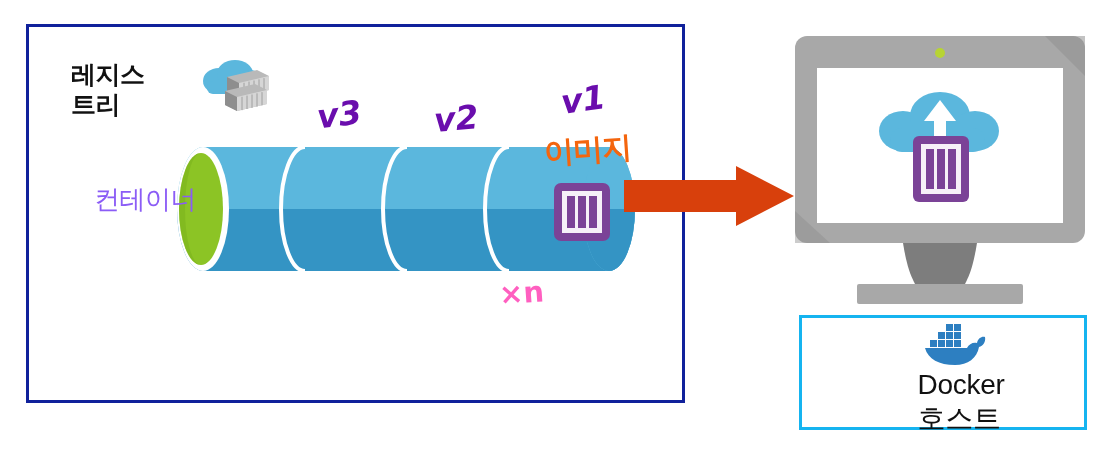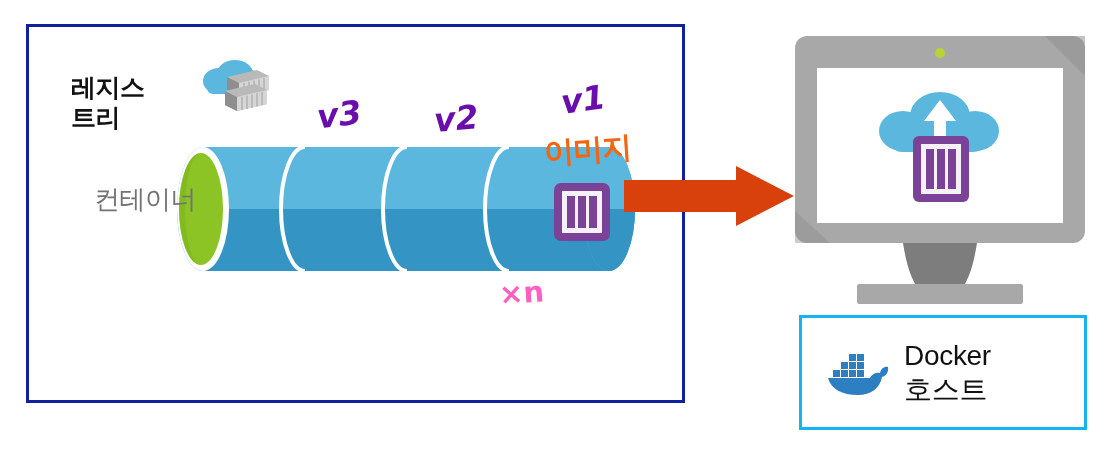--- a/index.html
+++ b/index.html
@@ -33,21 +33,20 @@
     position: absolute;
     left: 42px;
     top: 33px;
     width: 120px;
     font-size: 25px;
     font-weight: bold;
     line-height: 1.18;
     color: #111111;
     white-space: pre-line;
     letter-spacing: -0.5px;
-    margin-top: 13px;
   }
 
   
   #registry-cloud-icon {
     position: absolute;
     left: 168px;
     top: 30px;
     width: 80px;
     height: 62px;
   }
@@ -131,37 +130,38 @@
     width: 290px;
     height: 270px;
   }
   #monitor-screen-label {
     position: absolute;
     left: 0;
     top: 182px;
     width: 290px;
     text-align: center;
     font-size: 26px;
-    color: #737373;
+    color: #8b5cf6;
     letter-spacing: -0.5px;
   }
 
   
   #docker-host-box {
     position: absolute;
     left: 799px;
     top: 315px;
     width: 288px;
     height: 115px;
     border: 3px solid #15b4f0;
     background: #ffffff;
     box-sizing: border-box;
     display: flex;
     align-items: center;
     padding-left: 22px;
+    flex-direction: column;
   }
   #docker-whale-icon {
     width: 66px;
     height: 50px;
     flex: 0 0 auto;
   }
   #docker-host-label {
     margin-left: 14px;
     font-size: 28px;
     line-height: 1.2;

